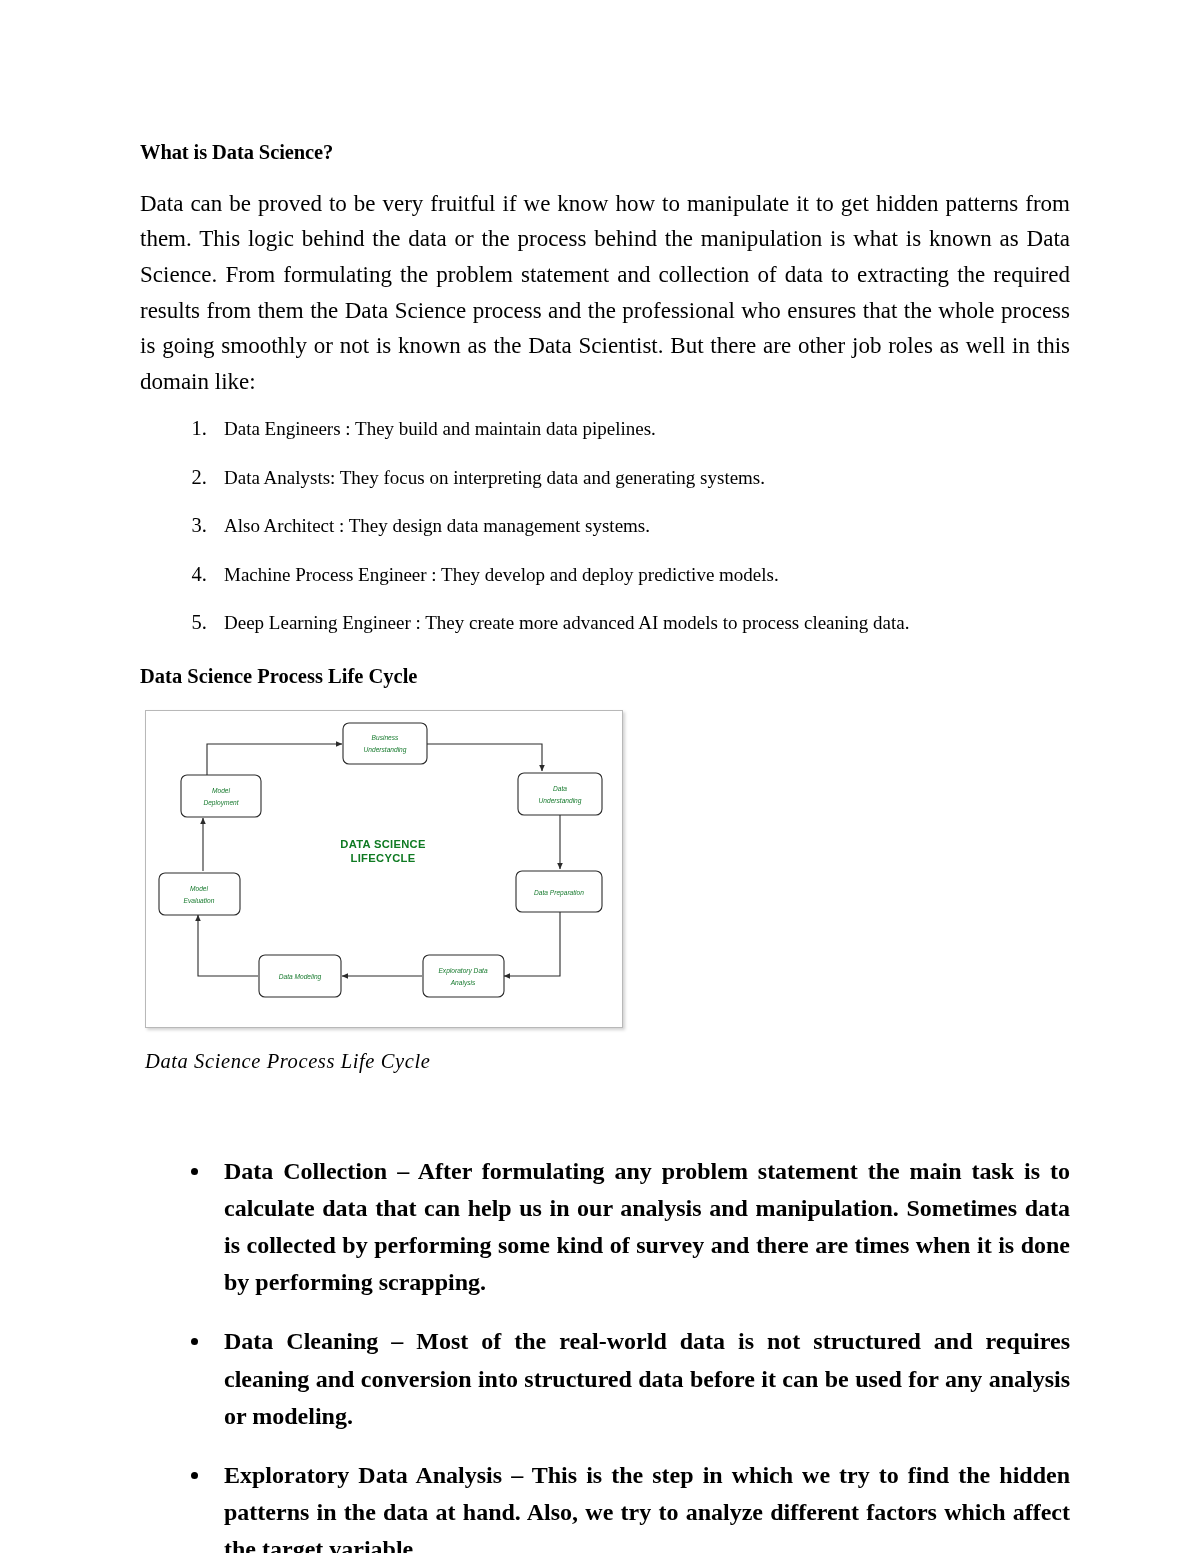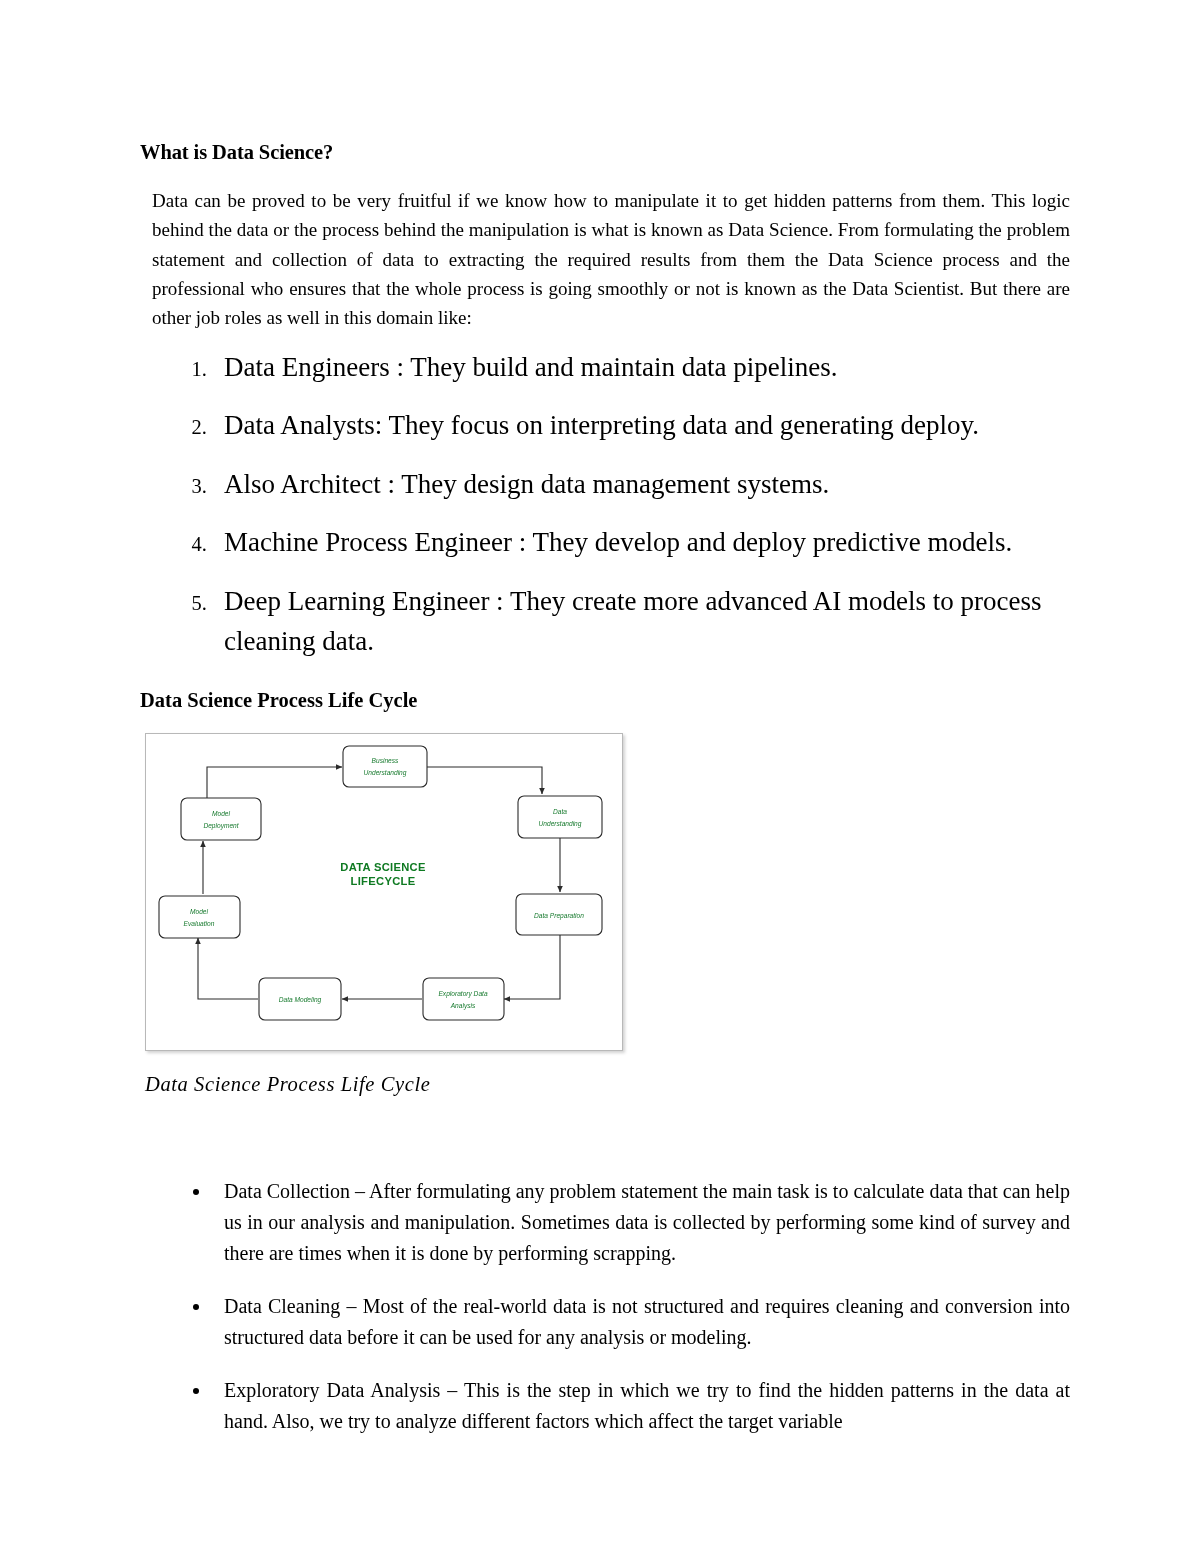--- a/index.html
+++ b/index.html
@@ -32,54 +32,55 @@
     line-height: 1.25;
     letter-spacing: -0.1px;
   }
   h2.heading-2 {
     font-size: 20.5px;
     font-weight: bold;
     margin: 26px 0 20px 0;
     line-height: 1.25;
   }
   p.para {
-    font-size: 19px;
+    font-size: 23px;
     line-height: 1.55;
-    margin: 0 0 14px 12px;
+    margin: 0 0 14px 0;
     text-align: justify;
     text-justify: inter-word;
   }
   ol.numbered {
     margin: 14px 0 10px 0;
     padding-left: 72px;
     list-style-type: decimal;
     list-style-position: outside;
   }
   ol.numbered > li {
-    font-size: 27px;
+    font-size: 19px;
     line-height: 1.5;
     margin-bottom: 18px;
     padding-left: 12px;
   }
   ol.numbered > li::marker {
     font-size: 20.5px;
   }
   ul.bulleted {
     margin: 18px 0 0 0;
     padding-left: 72px;
     list-style-type: disc;
     list-style-position: outside;
   }
   ul.bulleted > li {
-    font-size: 20px;
+    font-size: 24px;
     line-height: 1.55;
     margin-bottom: 22px;
     padding-left: 12px;
     text-align: justify;
     text-justify: inter-word;
+    font-weight: bold;
   }
   .figure-wrap {
     margin: 14px 0 4px 5px;
   }
   .figure-frame {
     width: 478px;
     height: 318px;
     border: 1px solid #b8b8b8;
     box-shadow: 2px 2px 3px rgba(0,0,0,0.18);
     background: #ffffff;
@@ -126,21 +127,21 @@
 
 <div class="page">
   <div class="content">
 
     <h2 class="heading">What is Data Science?</h2>
 
     <p class="para">Data can be proved to be very fruitful if we know how to manipulate it to get hidden patterns from them. This logic behind the data or the process behind the manipulation is what is known as Data Science. From formulating the problem statement and collection of data to extracting the required results from them the Data Science process and the professional who ensures that the whole process is going smoothly or not is known as the Data Scientist. But there are other job roles as well in this domain like:</p>
 
     <ol class="numbered">
       <li>Data Engineers : They build and maintain data pipelines.</li>
-      <li>Data Analysts: They focus on interpreting data and generating deploy.</li>
+      <li>Data Analysts: They focus on interpreting data and generating systems.</li>
       <li>Also Architect : They design data management systems.</li>
       <li>Machine Process Engineer : They develop and deploy predictive models.</li>
       <li>Deep Learning Engineer : They create more advanced AI models to process cleaning data.</li>
     </ol>
 
     <h2 class="heading-2">Data Science Process Life Cycle</h2>
 
 
     <div class="figure-wrap">
       <div class="figure-frame">

